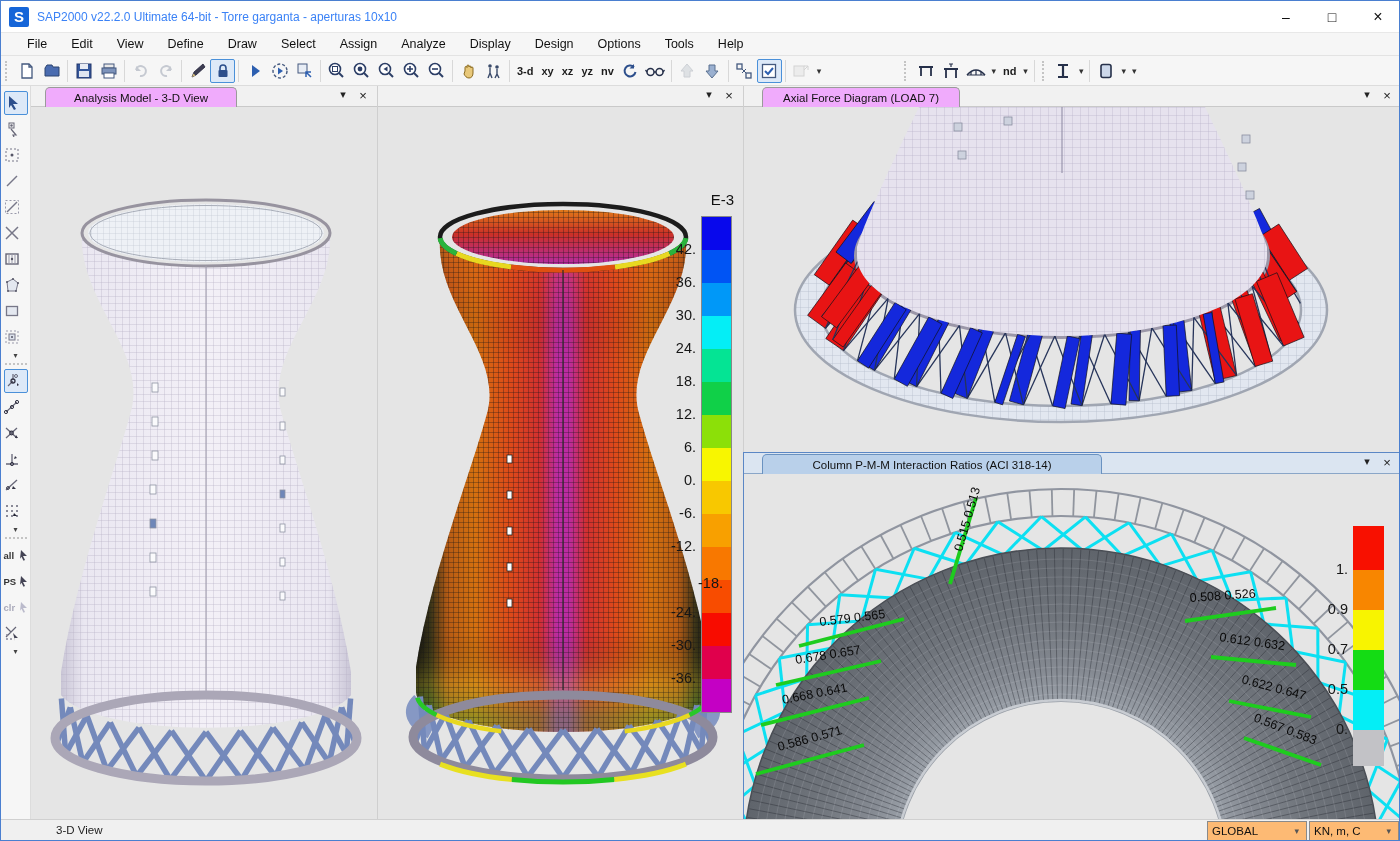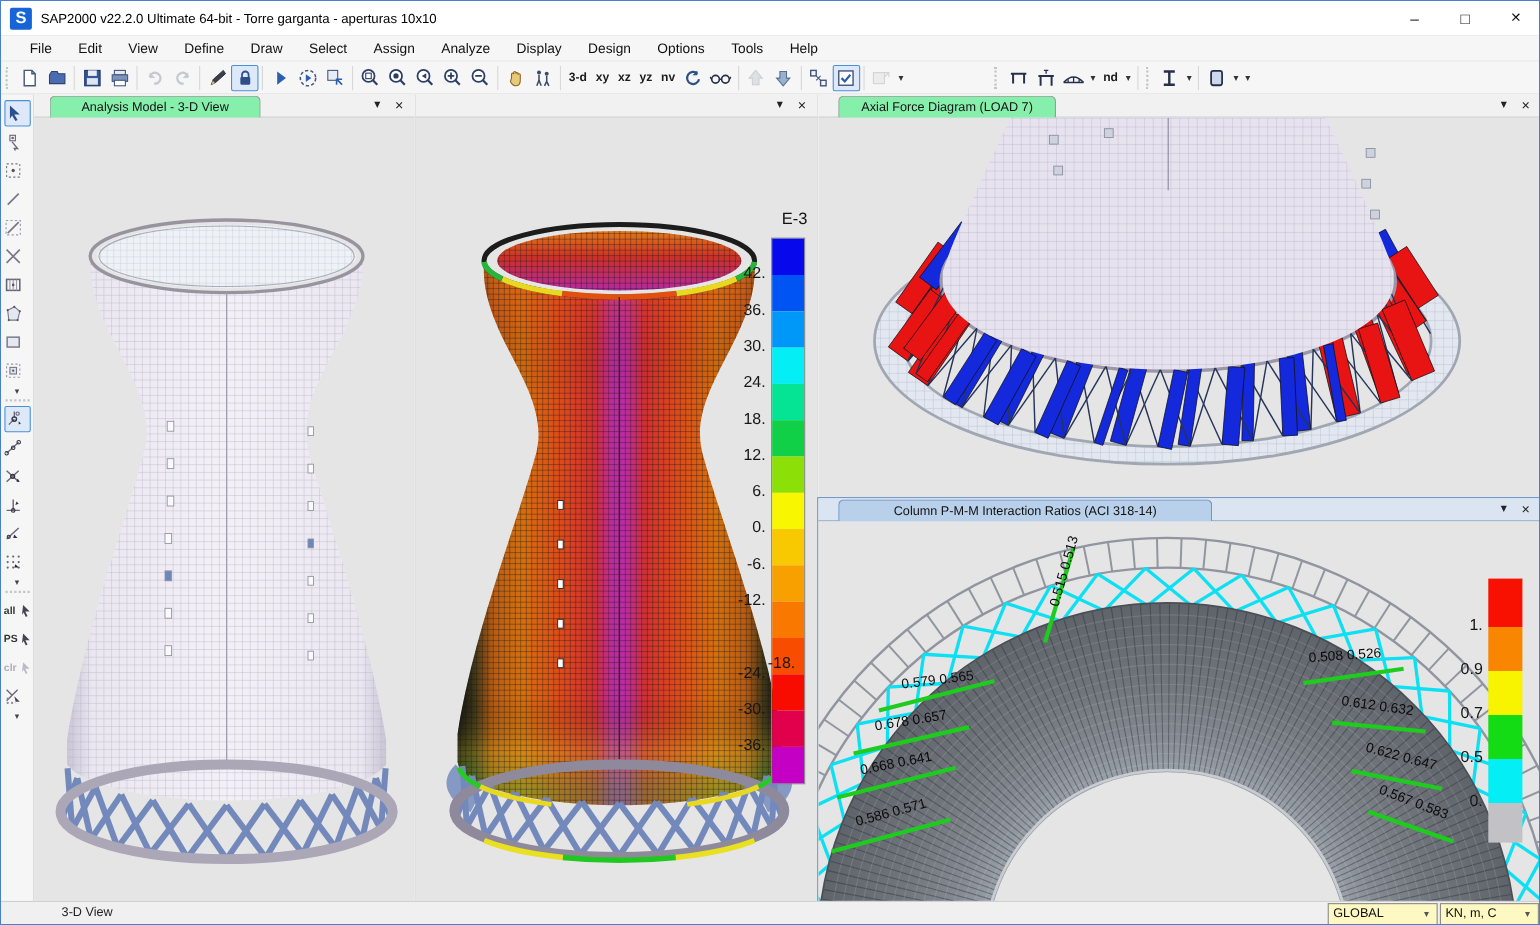--- a/index.html
+++ b/index.html
@@ -1,21 +1,21 @@
 <!DOCTYPE html>
 <html><head>
 <meta charset="utf-8">
 <style>
   html,body{margin:0;padding:0;background:#888;}
   *{box-sizing:border-box;font-family:"Liberation Sans",sans-serif;}
   #app{position:relative;width:1400px;height:841px;background:#fff;border:1px solid #4a7fd0;overflow:hidden;}
   
   #titlebar{position:absolute;left:0;top:0;width:1400px;height:32px;background:#ffffff;display:flex;align-items:center;border-bottom:1px solid #e8e8e8;}
   #logo{width:20px;height:20px;margin:0 8px 0 8px;background:#1565d8;color:#fff;font-weight:bold;font-size:15px;display:flex;align-items:center;justify-content:center;border-radius:2px;}
-  #wtitle{font-size:12px;color:#000000;}
+  #wtitle{font-size:12px;color:#3b82f6;}
   #wcontrols{margin-left:auto;display:flex;height:32px;}
   .wbtn{width:46px;height:32px;display:flex;align-items:center;justify-content:center;font-size:14px;color:#111;}
   
   #menubar{position:absolute;left:0;top:32px;width:1400px;height:23px;background:#f6f6f6;display:flex;align-items:center;border-bottom:1px solid #e3e3e3;padding-left:14px;}
   .menu-item{font-size:12.5px;color:#111;padding:3px 12px;cursor:default;}
   
   #toolbar{position:absolute;left:0;top:55px;width:1400px;height:30px;background:#f6f6f6;display:flex;align-items:center;border-bottom:1px solid #dcdcdc;}
   .tb{width:25px;height:24px;display:flex;align-items:center;justify-content:center;flex:0 0 auto;}
   .tb svg{display:block;}
   .tb-txt{font-weight:bold;font-size:11px;color:#1c1c1c;padding:0 4px;flex:0 0 auto;}
@@ -27,35 +27,35 @@
   
   #lefttools{position:absolute;left:0;top:85px;width:30px;height:733px;background:#f6f6f6;border-right:1px solid #dcdcdc;display:flex;flex-direction:column;align-items:center;padding-top:4px;}
   .lt{width:24px;height:24px;display:flex;align-items:center;justify-content:space-between;margin:1px 0;}
   .lt-active{border:1px solid #4a90d9;background:#dde9f8;border-radius:2px;}
   .lt-txt{font-size:9.5px;font-weight:bold;color:#333;}
   .lt-expand{height:10px;font-size:8px;color:#444;display:flex;align-items:center;justify-content:center;width:100%;}
   .lt-sep{width:22px;border-top:2px dotted #c4c4c4;margin:3px 0;}
   
   .viewport{position:absolute;background:#fff;}
   .vp-title{position:absolute;left:0;top:0;right:0;height:21px;background:#f1f1f1;border-bottom:1px solid #c9c9c9;}
-  .vp-tab{position:absolute;top:1px;height:20px;background:#86efac;border:1px solid #9a9a9a;border-bottom:none;border-radius:5px 5px 0 0;display:flex;align-items:center;justify-content:center;font-size:11.5px;color:#111;}
+  .vp-tab{position:absolute;top:1px;height:20px;background:#f0abfc;border:1px solid #9a9a9a;border-bottom:none;border-radius:5px 5px 0 0;display:flex;align-items:center;justify-content:center;font-size:11.5px;color:#111;}
   .vp-ctrl{position:absolute;top:2px;font-size:11px;color:#222;width:16px;text-align:center;}
   .vp-canvas{position:absolute;left:0;right:0;bottom:0;background:#e5e5e5;overflow:hidden;}
   #vp4 .vp-title{background:#dbe5f1;border-bottom:1px solid #8aa6c8;}
   #vp4 .vp-tab{background:#b9d0ea;border-color:#6a92c0;}
   #vp4{outline:1px solid #5b87c5;}
   
   .lg-exp{position:absolute;font-size:15px;color:#111;}
   .lg-bar{position:absolute;display:flex;flex-direction:column;border:1px solid #888;}
   .lg-band{width:100%;}
   .lg-label{position:absolute;font-size:14.5px;color:#161616;text-align:right;width:46px;}
   
   #statusbar{position:absolute;left:0;top:818px;width:1400px;height:23px;background:#f0f0f0;border-top:1px solid #d0d0d0;font-size:11.5px;color:#222;}
   #status-left{position:absolute;left:55px;top:4px;}
-  .combo{position:absolute;top:1px;height:20px;background:#fef9c3;border:1px solid #8a8a8a;font-size:11.5px;color:#111;display:flex;align-items:center;padding:0 4px;justify-content:space-between;}
+  .combo{position:absolute;top:1px;height:20px;background:#fdba74;border:1px solid #8a8a8a;font-size:11.5px;color:#111;display:flex;align-items:center;padding:0 4px;justify-content:space-between;}
   .combo .caret{font-size:9px;color:#555;}
 </style>
 </head>
 <body>
 
 <div id="app">
 
   <div id="titlebar">
     <div id="logo">S</div>
     <div id="wtitle">SAP2000 v22.2.0 Ultimate 64-bit - Torre garganta - aperturas 10x10</div>
@@ -653,21 +653,21 @@
       <span class="lg-label" style="left:272px;top:134px;">42.</span>
       <span class="lg-label" style="left:272px;top:167px;">36.</span>
       <span class="lg-label" style="left:272px;top:200px;">30.</span>
       <span class="lg-label" style="left:272px;top:233px;">24.</span>
       <span class="lg-label" style="left:272px;top:266px;">18.</span>
       <span class="lg-label" style="left:272px;top:299px;">12.</span>
       <span class="lg-label" style="left:272px;top:332px;">6.</span>
       <span class="lg-label" style="left:272px;top:365px;">0.</span>
       <span class="lg-label" style="left:272px;top:398px;">-6.</span>
       <span class="lg-label" style="left:272px;top:431px;">-12.</span>
-      <span class="lg-label" style="left:272px;top:488px;padding-left:48px;">-18.</span>
+      <span class="lg-label" style="left:272px;top:468px;padding-left:48px;">-18.</span>
       <span class="lg-label" style="left:272px;top:497px;">-24.</span>
       <span class="lg-label" style="left:272px;top:530px;">-30.</span>
       <span class="lg-label" style="left:272px;top:563px;">-36.</span>
     </div>
   </div>
 
   <div class="viewport" id="vp3" style="left:743px;top:85px;width:657px;height:367px;">
     <div class="vp-title">
       <div class="vp-tab" style="left:18px;width:198px;">Axial Force Diagram (LOAD 7)</div>
       <span class="vp-ctrl" style="right:26px;">▾</span>

